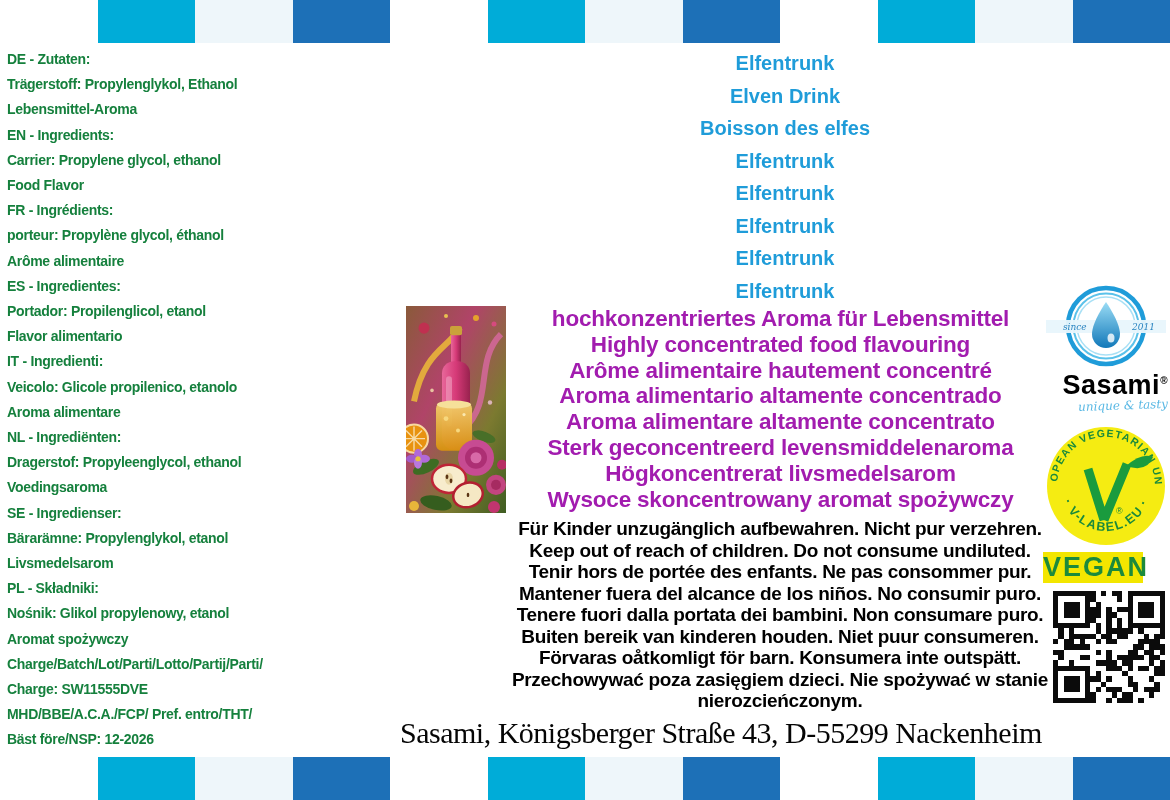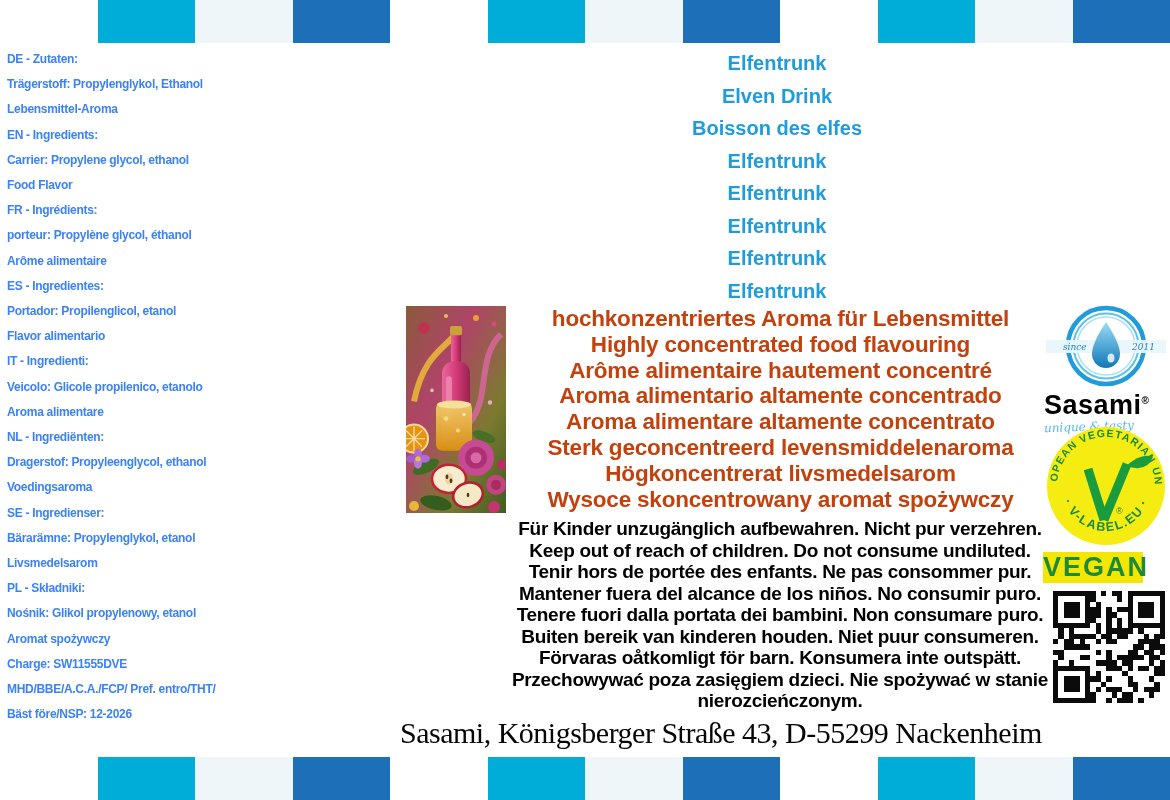--- a/index.html
+++ b/index.html
@@ -7,49 +7,49 @@
           font-family:"Liberation Sans",sans-serif;}
 
   
   .bar{position:absolute;left:0;width:1170px;height:43px;display:flex;}
   .bar.top{top:0;}
   .bar.bottom{bottom:0;}
   .bar .bblock{flex:1;height:100%;}
 
   
   .ingredients{position:absolute;left:7px;top:47px;width:420px;
-               font-weight:bold;font-size:12px;line-height:25.2px;color:#3b82f6;
+               font-weight:bold;font-size:14px;line-height:25.2px;color:#15803d;
                letter-spacing:-0.3px;}
   .ingredients .ing-line{white-space:nowrap;}
 
   
-  .titles{position:absolute;left:392px;top:47px;width:770px;text-align:center;
+  .titles{position:absolute;left:400px;top:47px;width:770px;text-align:center;
           color:#1f9cd9;font-weight:bold;font-size:20px;line-height:32.5px;}
 
   
   .artwork{position:absolute;left:406px;top:306px;width:100px;height:207px;overflow:hidden;}
   .artwork svg{display:block;width:100%;height:100%;}
 
   
   .slogans{position:absolute;left:408px;top:306px;width:745px;text-align:center;
-           color:#c2410c;font-weight:bold;font-size:22.5px;line-height:25.8px;
+           color:#a21caf;font-weight:bold;font-size:22.5px;line-height:25.8px;
            letter-spacing:-0.2px;white-space:nowrap;}
 
   
   .warnings{position:absolute;left:400px;top:518px;width:760px;text-align:center;
             color:#000;font-weight:bold;font-size:19px;line-height:21.5px;
             letter-spacing:-0.3px;white-space:nowrap;}
 
   
   .address{position:absolute;left:400px;top:716px;width:770px;
            font-family:"Liberation Serif",serif;font-size:30px;color:#050505;
            letter-spacing:-0.5px;white-space:nowrap;}
 
   
-  .sasami{position:absolute;left:1044px;top:304px;width:124px;text-align:left;}
+  .sasami{position:absolute;left:1044px;top:284px;width:124px;text-align:right;}
   .sasami .rings{display:block;margin:0 auto;}
   .sasami .wordmark{font-weight:bold;font-size:27px;color:#000000;letter-spacing:0.5px;
                     line-height:26px;}
   .sasami .wordmark sup{font-size:10px;vertical-align:10px;}
   .sasami .tagline{font-family:"DejaVu Serif",serif;font-style:italic;font-size:12px;
                    color:#59b8e4;transform:rotate(-2deg);margin-top:1px;}
 
   
   .vlabel{position:absolute;left:1044px;top:424px;width:124px;height:124px;}
   .vegan-badge{position:absolute;left:1043px;top:552px;width:100px;height:31px;
@@ -100,20 +100,21 @@
       <div class="ing-line">Aroma alimentare</div>
       <div class="ing-line">NL - Ingrediënten:</div>
       <div class="ing-line">Dragerstof: Propyleenglycol, ethanol</div>
       <div class="ing-line">Voedingsaroma</div>
       <div class="ing-line">SE - Ingredienser:</div>
       <div class="ing-line">Bärarämne: Propylenglykol, etanol</div>
       <div class="ing-line">Livsmedelsarom</div>
       <div class="ing-line">PL - Składniki:</div>
       <div class="ing-line">Nośnik: Glikol propylenowy, etanol</div>
       <div class="ing-line">Aromat spożywczy</div>
+      <div class="ing-line">Charge/Batch/Lot/Parti/Lotto/Partij/Parti/</div>
       <div class="ing-line">Charge: SW11555DVE</div>
       <div class="ing-line">MHD/BBE/A.C.A./FCP/ Pref. entro/THT/</div>
       <div class="ing-line">Bäst före/NSP: 12-2026</div>
     </div>
 
   <div class="titles">
       <div class="title-line">Elfentrunk</div>
       <div class="title-line">Elven Drink</div>
       <div class="title-line">Boisson des elfes</div>
       <div class="title-line">Elfentrunk</div>

